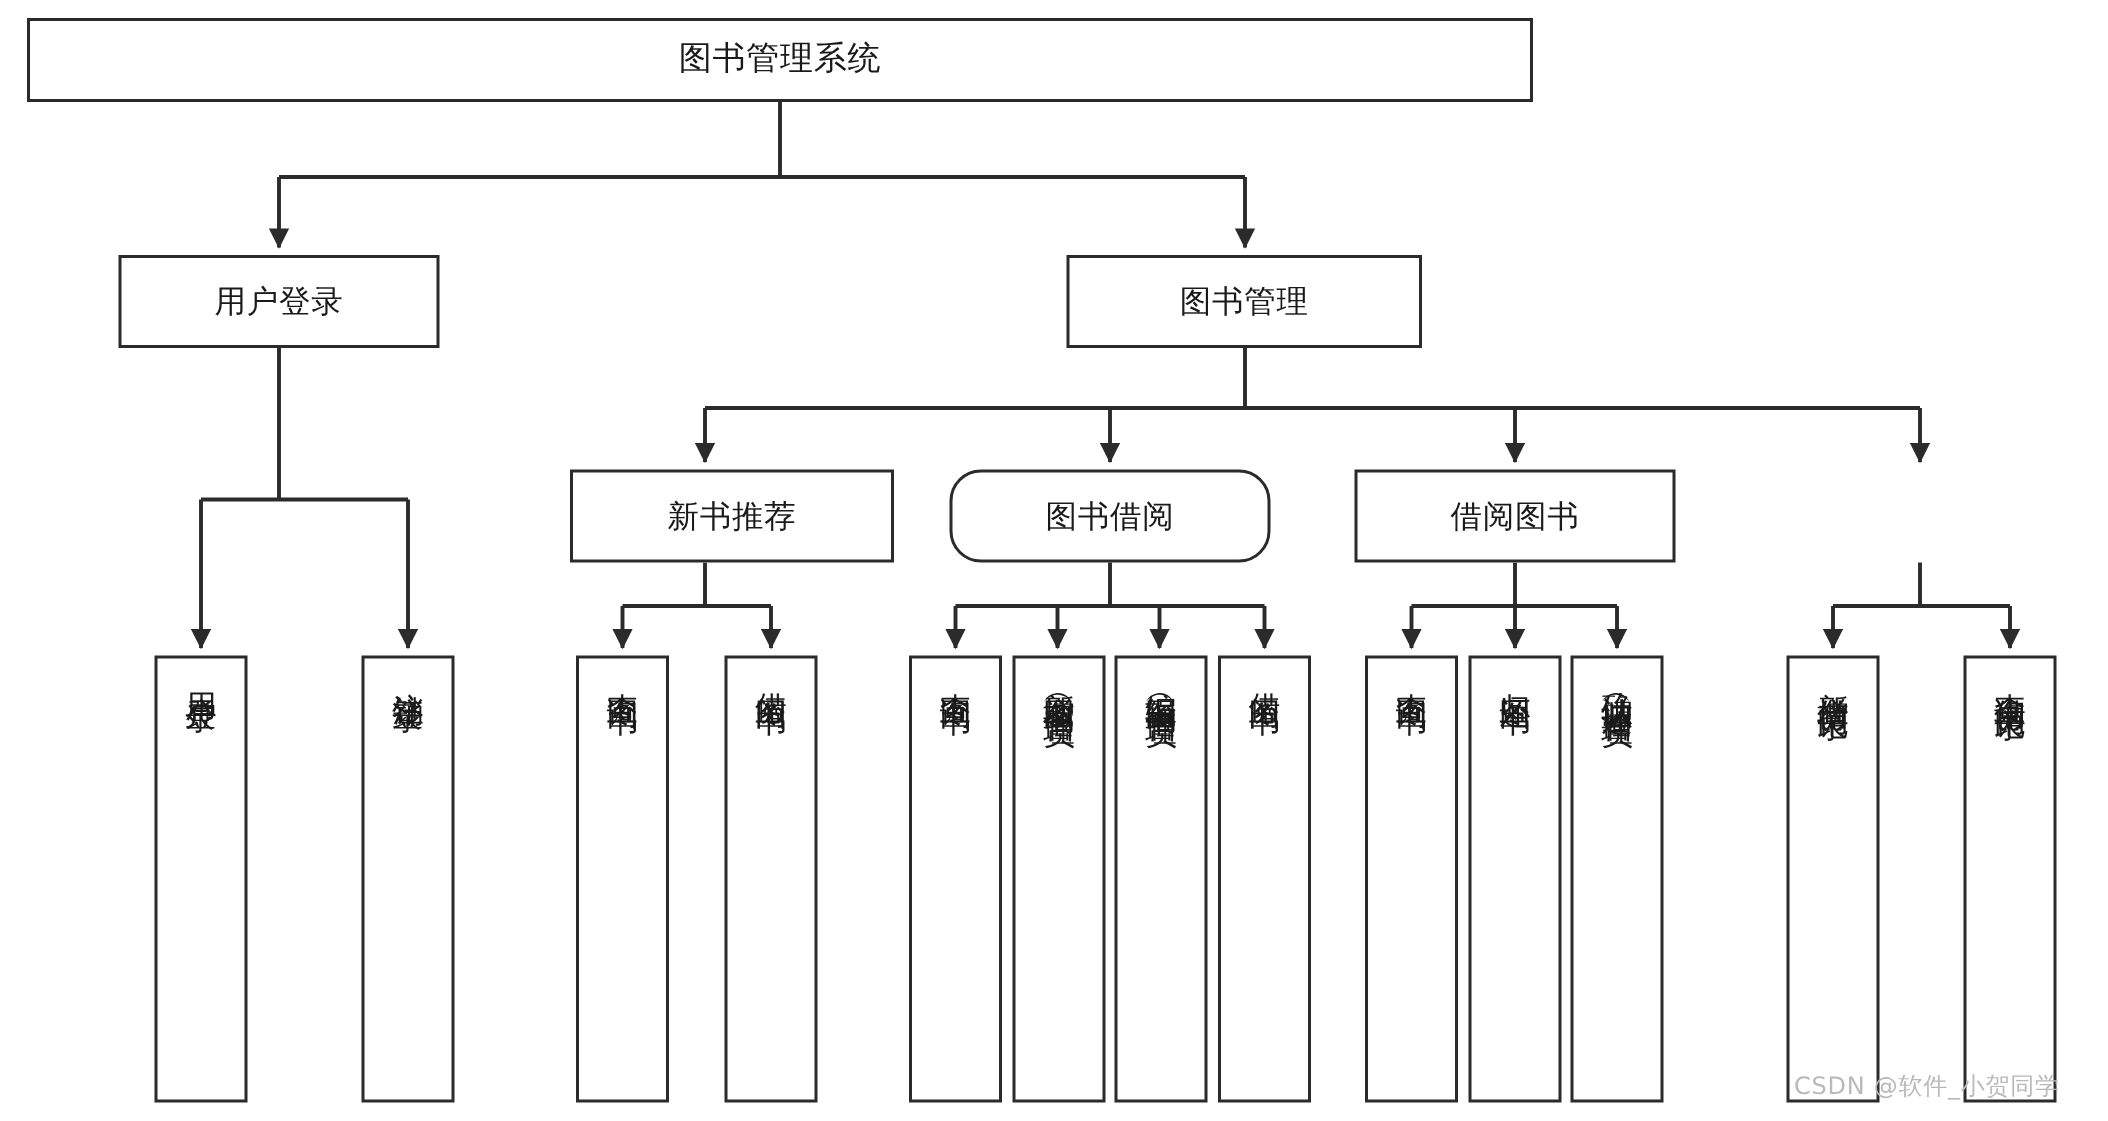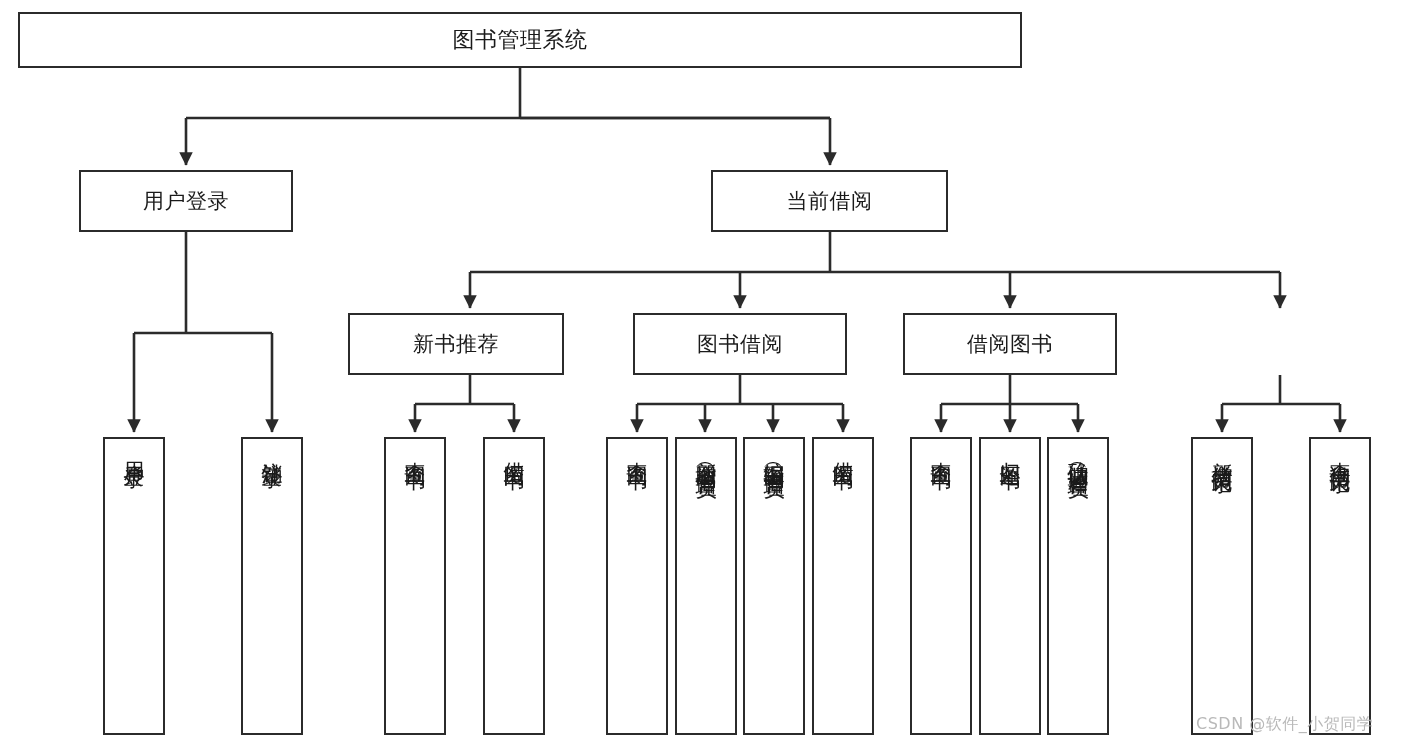--- a/index.html
+++ b/index.html
@@ -125,27 +125,27 @@
   </svg>
 
   <div class="node horiz root" style="left:18px; top:12px; width:1004px; height:56px;">
     <span class="label">图书管理系统</span>
   </div>
 
   <div class="node horiz" style="left:79px; top:170px; width:214px; height:62px;">
     <span class="label">用户登录</span>
   </div>
   <div class="node horiz" style="left:711px; top:170px; width:237px; height:62px;">
-    <span class="label">当前借阅</span>
+    <span class="label">图书管理</span>
   </div>
 
-  <div class="node horiz" style="left:348px; top:313px; width:216px; height:62px;">
+  <div class="node horiz" style="left:380px; top:313px; width:216px; height:62px;">
     <span class="label">新书推荐</span>
   </div>
-  <div class="node horiz" style="left:633px; top:313px; width:214px; height:62px;">
+  <div class="node horiz" style="left:633px; top:313px; width:214px; height:62px;border-radius:21px;">
     <span class="label">图书借阅</span>
   </div>
   <div class="node horiz" style="left:903px; top:313px; width:214px; height:62px;">
     <span class="label">借阅图书</span>
   </div>
 
   <div class="node vert" style="left:103px; top:437px; width:62px; height:298px;">
     <span class="label">用户登录</span>
   </div>
   <div class="node vert" style="left:241px; top:437px; width:62px; height:298px;">

